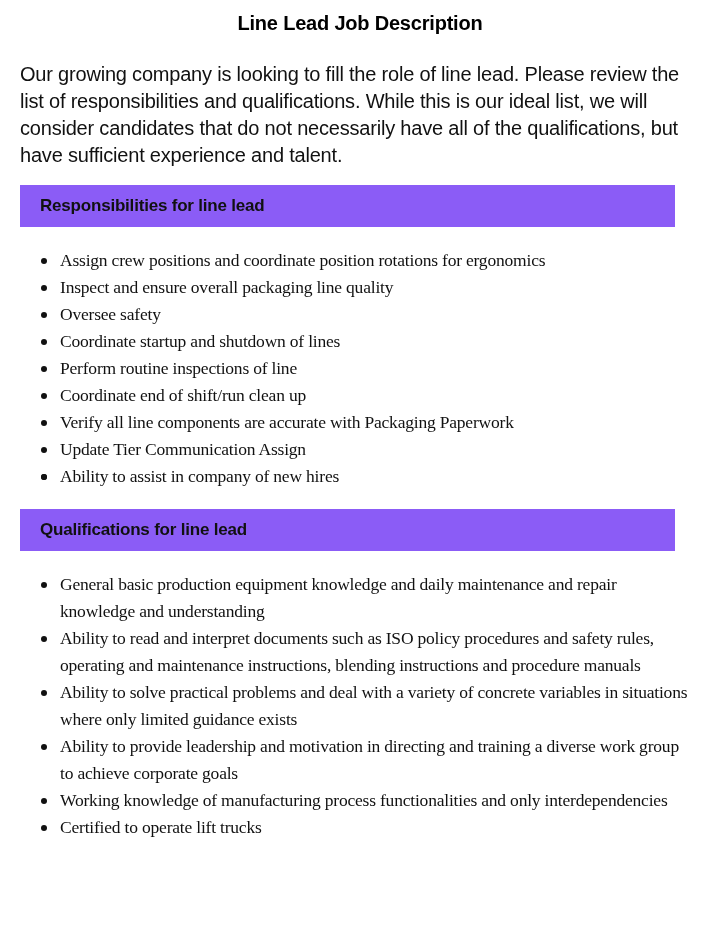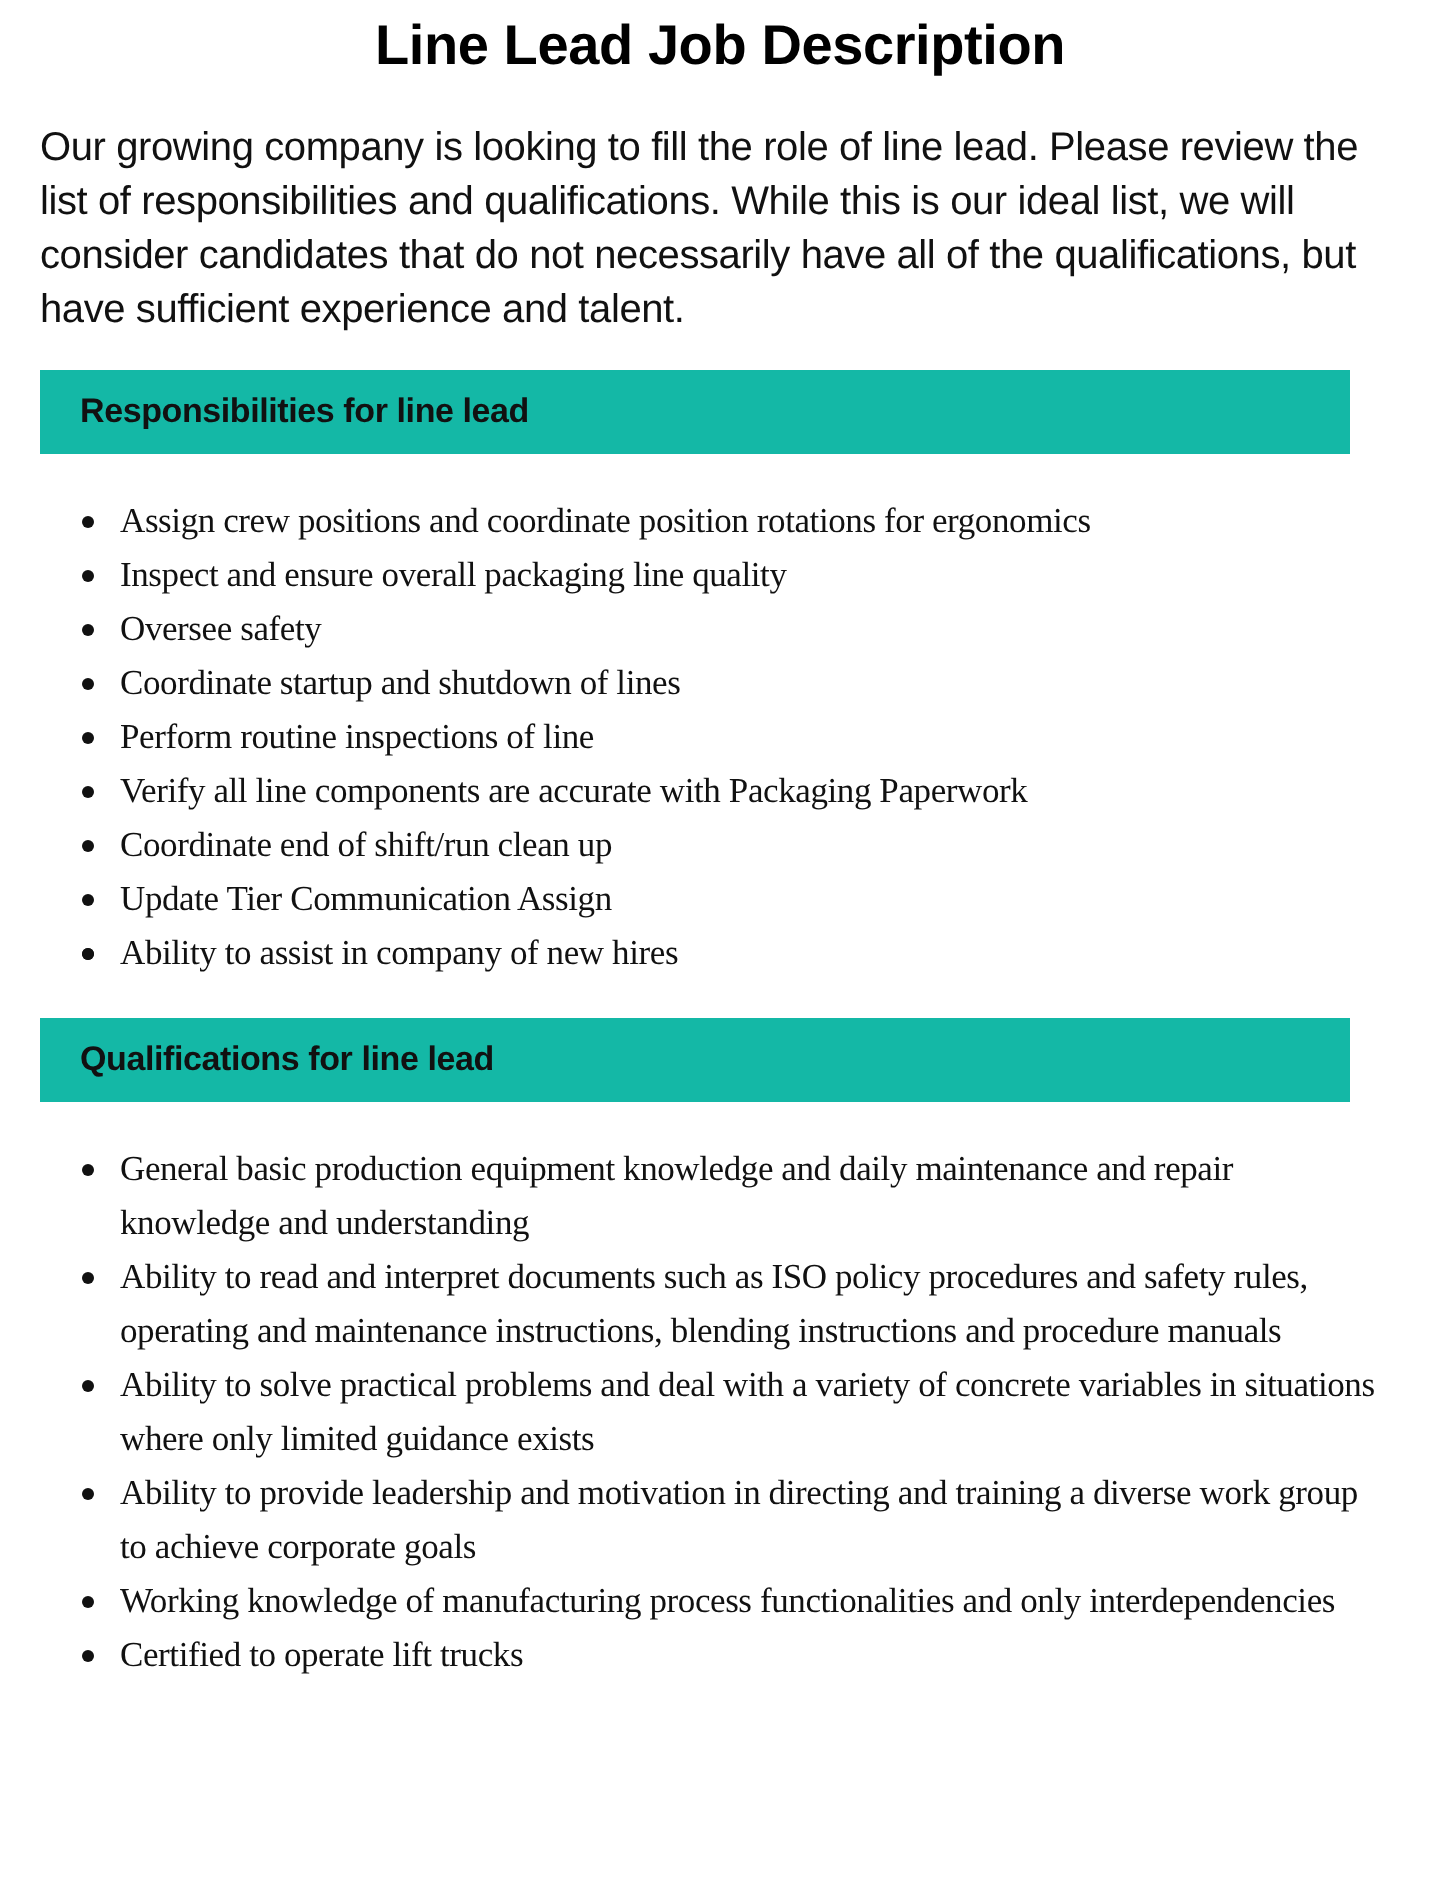--- a/index.html
+++ b/index.html
@@ -14,36 +14,36 @@
       font-family: "Liberation Sans", "DejaVu Sans", sans-serif;
       color: #111111;
     }
     .page {
       padding: 0 20px 0 20px;
     }
     h1.title {
       margin: 0;
       padding-top: 2px;
       text-align: center;
-      font-size: 28px;
+      font-size: 20px;
       line-height: 42px;
       font-weight: bold;
       color: #000000;
       letter-spacing: -0.2px;
     }
     p.intro {
       margin: 17px 0 0 0;
       font-size: 20px;
       line-height: 27px;
       color: #111111;
       letter-spacing: -0.2px;
     }
     .section-header {
       margin-top: 16px;
-      background: #14b8a6;
+      background: #8b5cf6;
       height: 42px;
       line-height: 42px;
       padding-left: 20px;
       font-size: 17px;
       font-weight: bold;
       color: #111111;
       letter-spacing: -0.2px;
       width: 655px;
       box-sizing: border-box;
     }
@@ -81,22 +81,22 @@
   <h1 class="title">Line Lead Job Description</h1>
   <p class="intro">Our growing company is looking to fill the role of line lead. Please review the list of responsibilities and qualifications. While this is our ideal list, we will consider candidates that do not necessarily have all of the qualifications, but have sufficient experience and talent.</p>
 
   <div class="section-header">Responsibilities for line lead</div>
   <ul class="items">
     <li><span class="bullet"></span><span>Assign crew positions and coordinate position rotations for ergonomics</span></li>
     <li><span class="bullet"></span><span>Inspect and ensure overall packaging line quality</span></li>
     <li><span class="bullet"></span><span>Oversee safety</span></li>
     <li><span class="bullet"></span><span>Coordinate startup and shutdown of lines</span></li>
     <li><span class="bullet"></span><span>Perform routine inspections of line</span></li>
+    <li><span class="bullet"></span><span>Coordinate end of shift/run clean up</span></li>
     <li><span class="bullet"></span><span>Verify all line components are accurate with Packaging Paperwork</span></li>
-    <li><span class="bullet"></span><span>Coordinate end of shift/run clean up</span></li>
     <li><span class="bullet"></span><span>Update Tier Communication Assign</span></li>
     <li><span class="bullet"></span></li>
     <li><span class="bullet"></span><span>Ability to assist in company of new hires</span></li>
   </ul>
 
   <div class="section-header second">Qualifications for line lead</div>
   <ul class="items">
     <li><span class="bullet"></span><span>General basic production equipment knowledge and daily maintenance and repair knowledge and understanding</span></li>
     <li><span class="bullet"></span><span>Ability to read and interpret documents such as ISO policy procedures and safety rules, operating and maintenance instructions, blending instructions and procedure manuals</span></li>
     <li><span class="bullet"></span><span>Ability to solve practical problems and deal with a variety of concrete variables in situations where only limited guidance exists</span></li>

